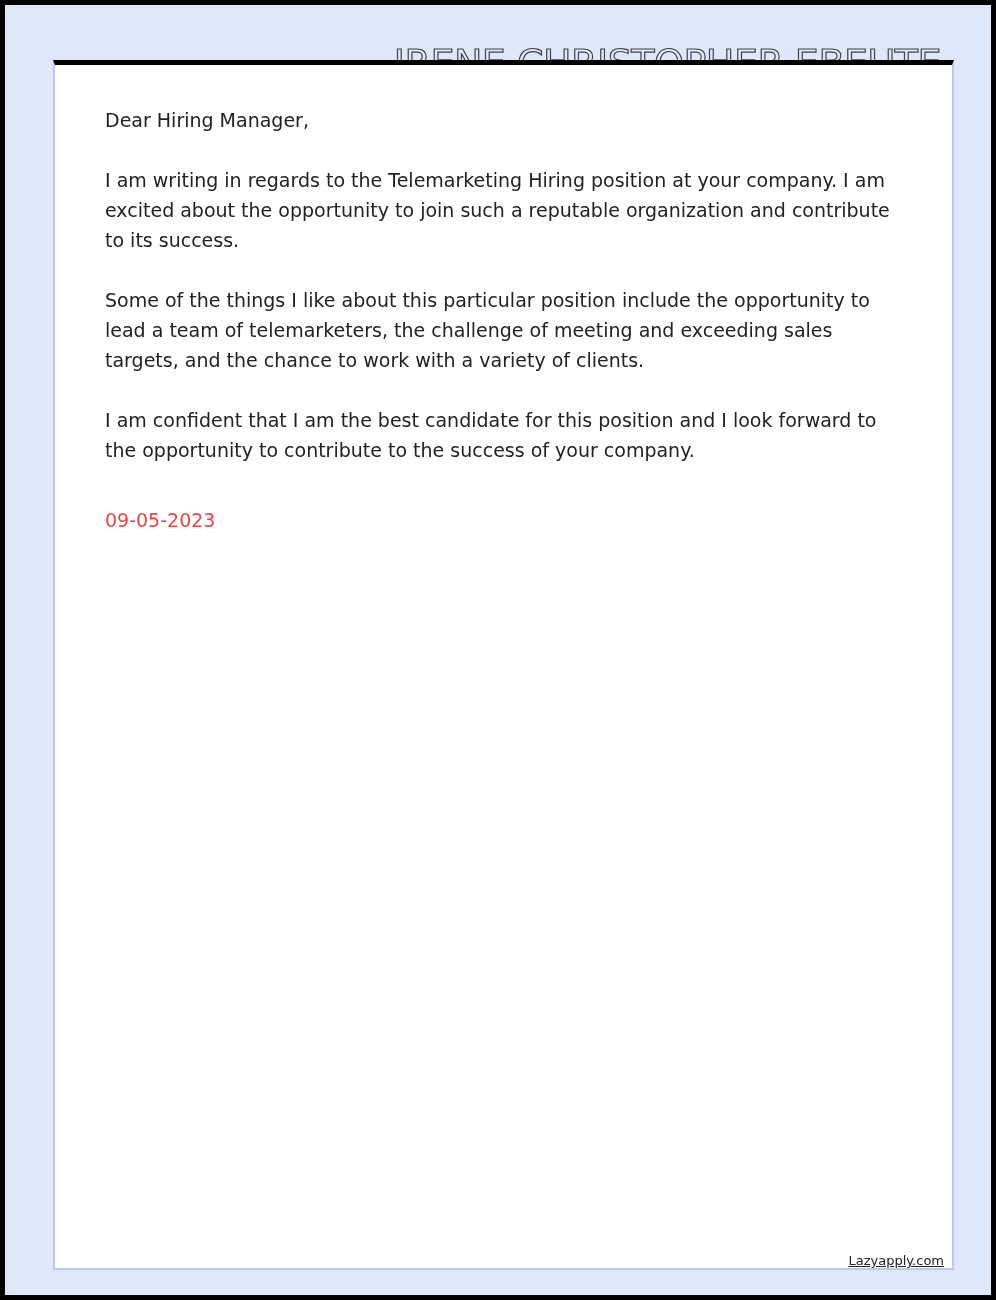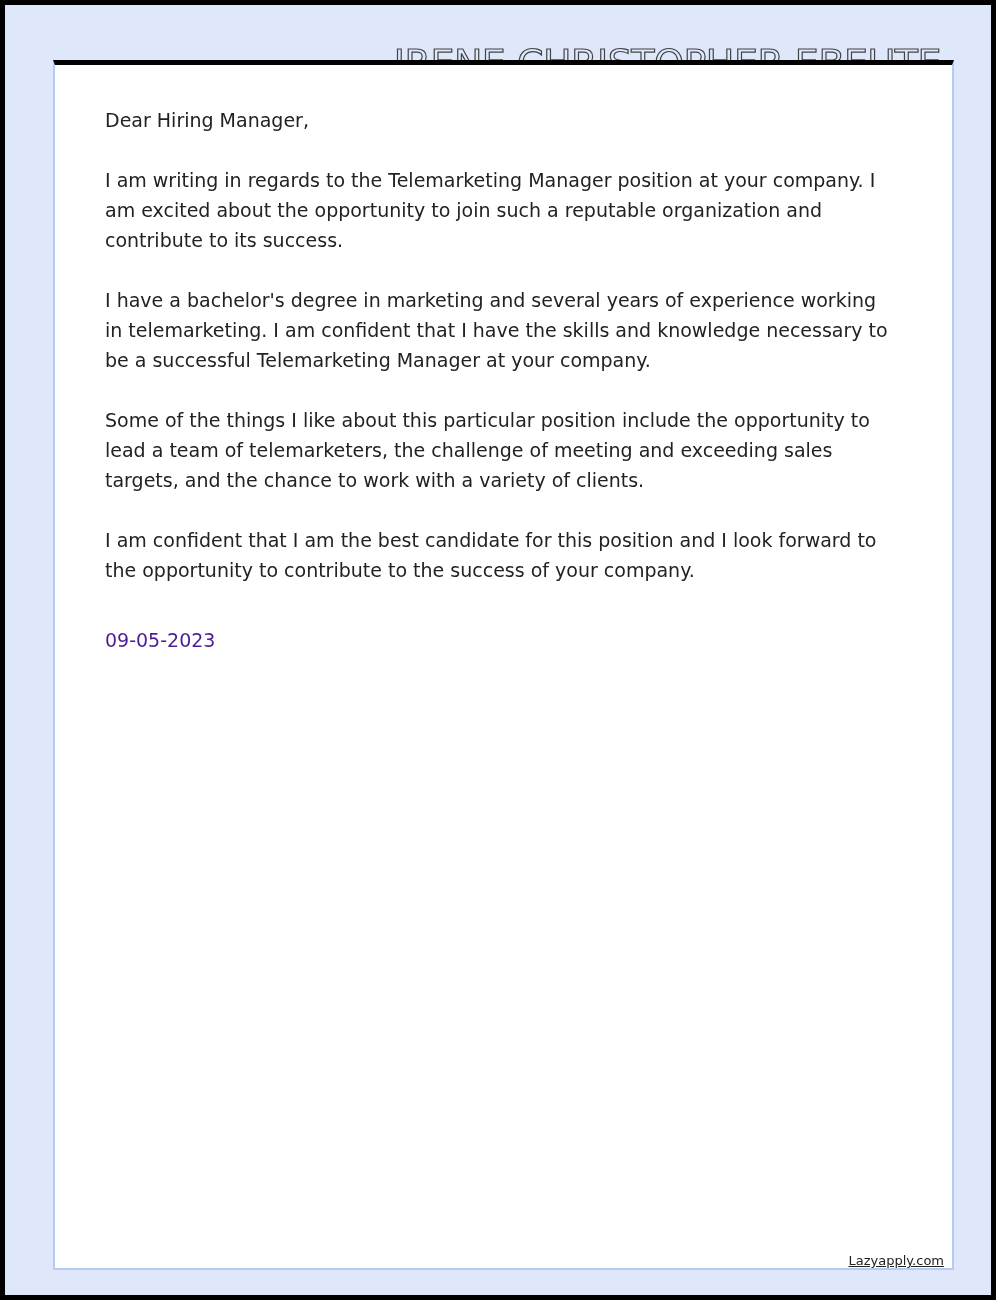--- a/index.html
+++ b/index.html
@@ -30,35 +30,34 @@
       border-left: 2px solid #b7cbf2;
       border-right: 2px solid #b7cbf2;
       border-bottom: 2px solid #b7cbf2;
     }
     .content {
       position: absolute; left: 50px; top: 40px; width: 790px;
       font-size: 19px; line-height: 30px; color: #222;
     }
     .content p { margin: 0 0 30px 0; }
     .content p.last { }
-    .date { color: #4c1d95; margin-top: 40px; }
+    .date { color: #ef4444; margin-top: 40px; }
     .footer {
       position: absolute; right: 8px; bottom: 0px;
       font-size: 13px; color: #222; text-decoration: underline;
     }
   </style>
 </head>
 <body>
 
 <div class="frame">
   <div class="header-name">IRENE CHRISTOPHER EBEUTE</div>
   <div class="page">
     <div class="content">
       <p>Dear Hiring Manager,</p>
-      <p>I am writing in regards to the Telemarketing Manager position at your company. I am excited about the opportunity to join such a reputable organization and contribute to its success.</p>
-      <p>I have a bachelor's degree in marketing and several years of experience working in telemarketing. I am confident that I have the skills and knowledge necessary to be a successful Telemarketing Manager at your company.</p>
+      <p>I am writing in regards to the Telemarketing Hiring position at your company. I am excited about the opportunity to join such a reputable organization and contribute to its success.</p>
       <p>Some of the things I like about this particular position include the opportunity to lead a team of telemarketers, the challenge of meeting and exceeding sales targets, and the chance to work with a variety of clients.</p>
       <p class="last">I am confident that I am the best candidate for this position and I look forward to the opportunity to contribute to the success of your company.</p>
       <div class="date">09-05-2023</div>
     </div>
     <div class="footer">Lazyapply.com</div>
   </div>
 </div>
 
 </body></html>

